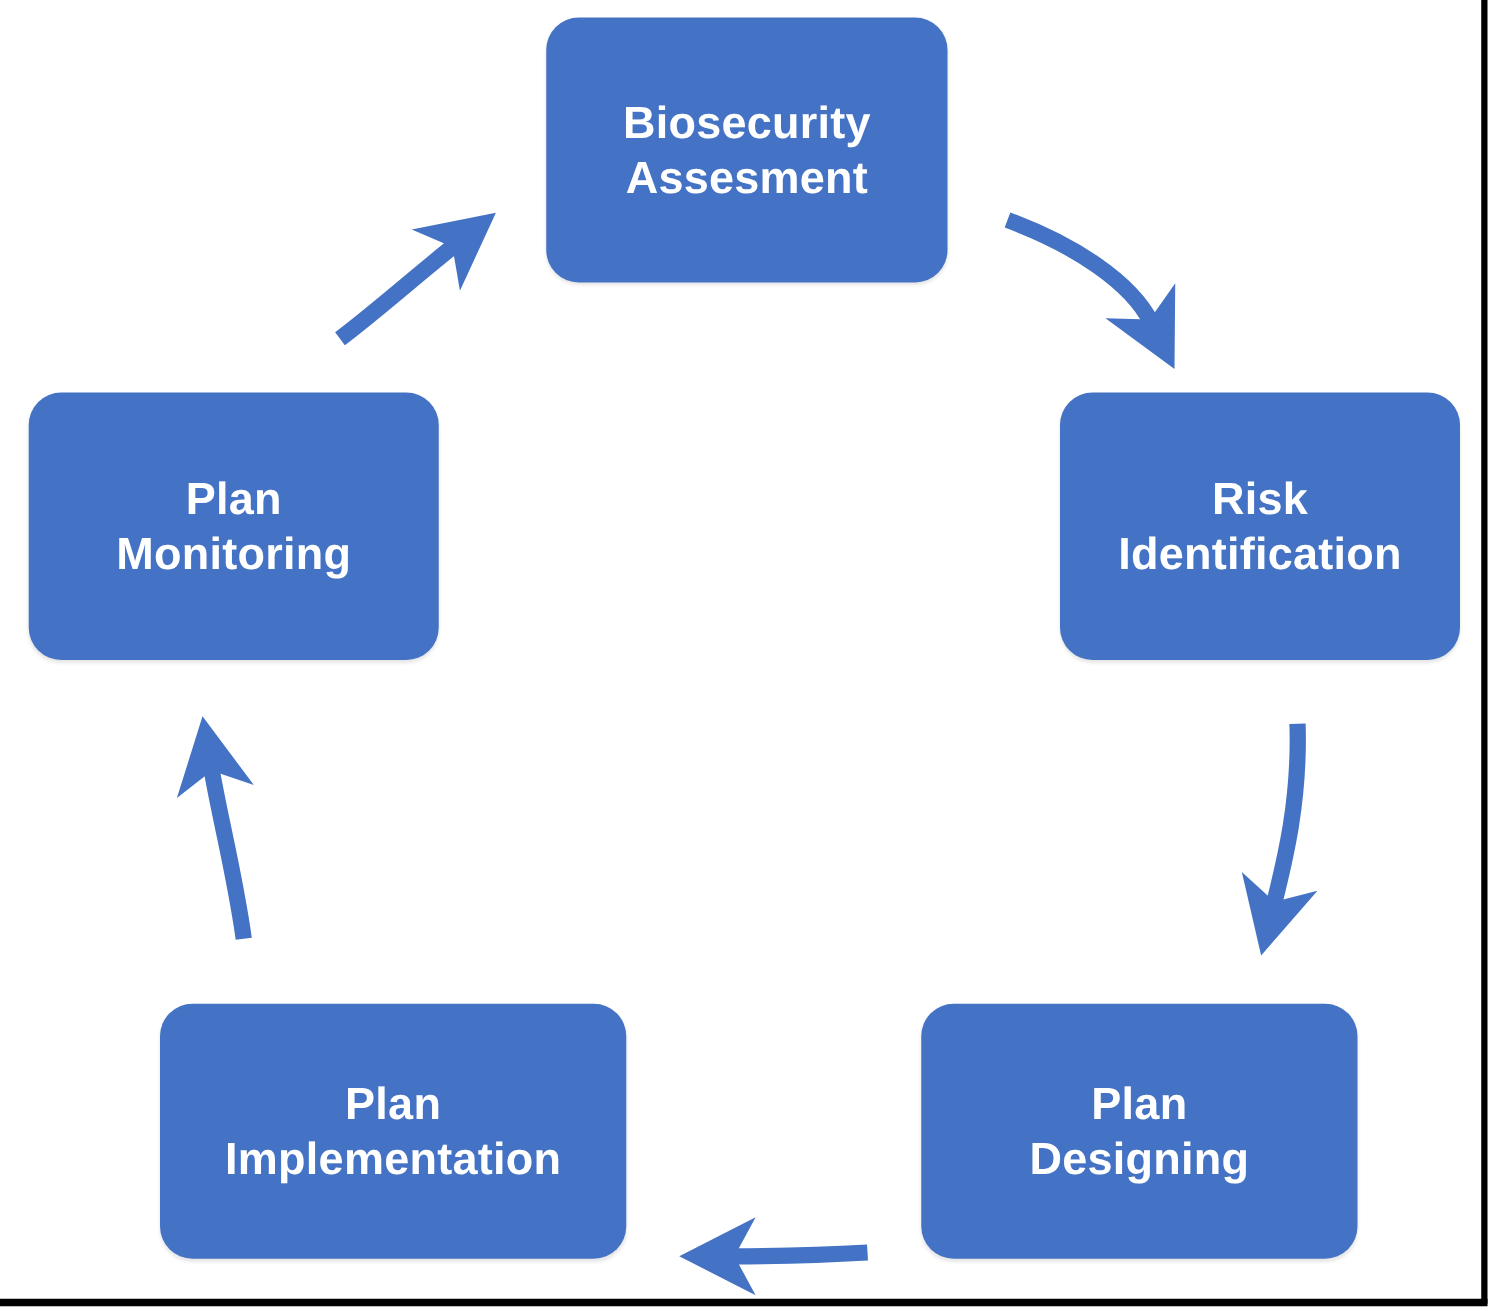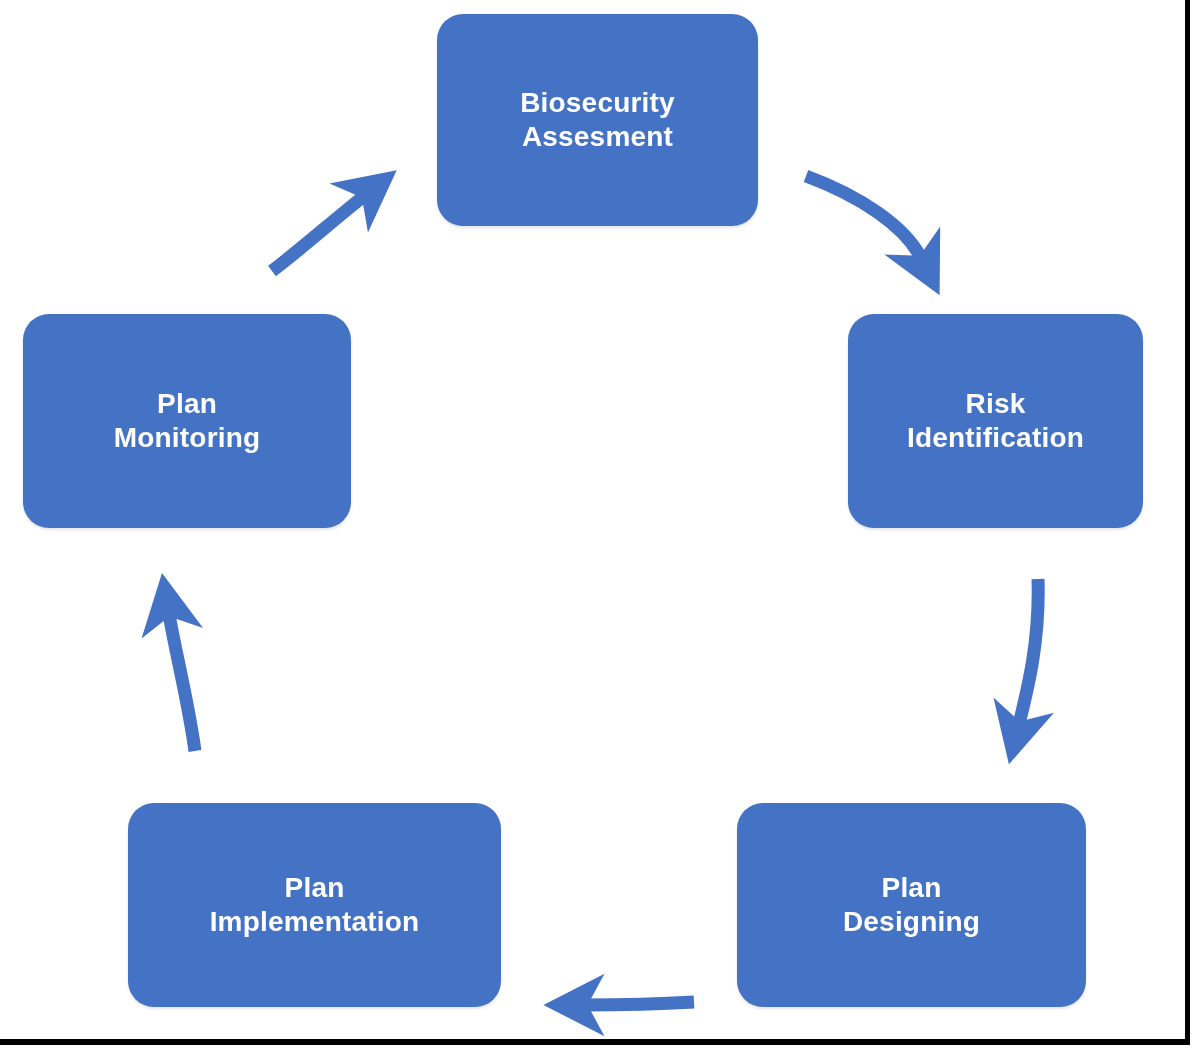--- a/index.html
+++ b/index.html
@@ -41,33 +41,33 @@
     position: absolute;
     box-sizing: border-box;
     background: #4472C4;
     border-radius: 26px;
     color: #ffffff;
     display: flex;
     align-items: center;
     justify-content: center;
     text-align: center;
     font-weight: bold;
-    font-size: 28px;
+    font-size: 36px;
     line-height: 1.22;
     letter-spacing: 0.2px;
     box-shadow: 0 2px 3px rgba(0,0,0,0.10);
   }
   .node .label {
     display: block;
     padding: 0 10px;
     white-space: pre-line;
   }
   
   #node-assessment      { left: 437px;  top: 14px;   width: 321px; height: 212px; }
-  #node-risk            { left: 848px;  top: 314px;  width: 295px; height: 214px; }
+  #node-risk            { left: 848px;  top: 314px;  width: 320px; height: 214px; }
   #node-designing       { left: 737px;  top: 803px;  width: 349px; height: 204px; }
   #node-implementation  { left: 128px;  top: 803px;  width: 373px; height: 204px; }
   #node-monitoring      { left: 23px;   top: 314px;  width: 328px; height: 214px; }
 
   #arrows {
     position: absolute;
     left: 0;
     top: 0;
     width: 1200px;
     height: 1049px;

